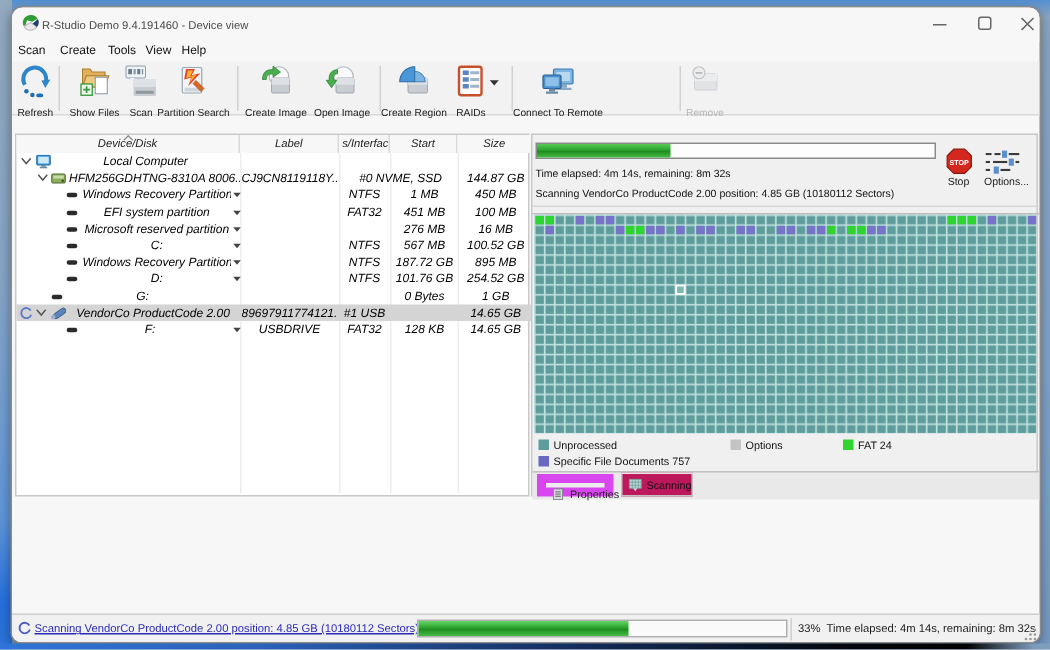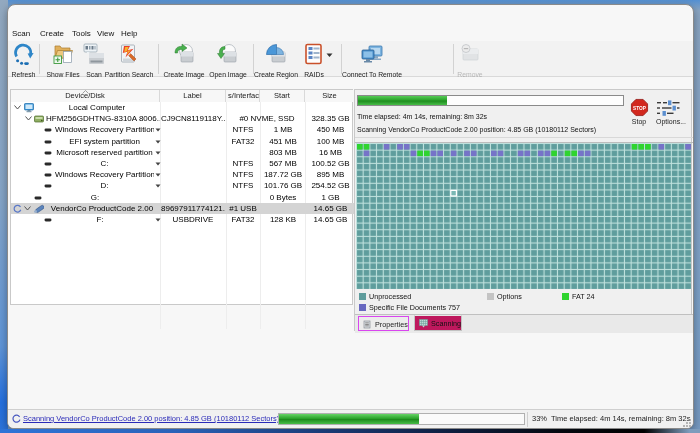--- a/index.html
+++ b/index.html
@@ -26,38 +26,55 @@
 #menubar span { position:absolute; top:1px; }
 
 #toolbar { position:absolute; left:0; top:36px; width:100%; height:36px; background:#f2f2f2; border-bottom:1px solid #d9d9d9; }
 .tbtn { position:absolute; top:2px; text-align:center; }
 .tbtn .lbl { font-size:6.8px; color:#222; margin-top:1px; white-space:nowrap; }
 .tsep { position:absolute; top:3px; width:1px; height:30px; background:#d2d2d2; }
 
 #tabbar { position:absolute; left:0; top:72px; width:100%; height:12px; background:#ececec; border-bottom:1px solid #cfcfcf; }
 #devtab { position:absolute; left:3px; top:0px; width:59px; height:12px; background:#f9f9f9; border:1px solid #c5c5c5; border-bottom:none; font-size:7.5px; color:#222; }
 
-#leftpanel { position:absolute; left:2px; top:84px; width:343px; height:216px; background:#fff; border:1px solid #c9c9c9; }
+#leftpanel { position:absolute; left:2px; top:84px; width:343px; height:242px; background:#fff; border:1px solid #c9c9c9;font-style:italic; }
 #rightpanel { position:absolute; left:346px; top:84px; width:338px; height:242px; background:#f0f0f0; border:1px solid #c9c9c9; }
 
 .hdrcell { position:absolute; top:0; height:12px; border-right:1px solid #d9d9d9; font-size:7.5px; color:#222; text-align:center; line-height:12px; background:#f7f7f7; }
 .trow { position:absolute; left:0; width:343px; height:11.3px; font-size:8px; color:#000; }
 .trow .cell { position:absolute; top:0; height:11.3px; line-height:11.3px; white-space:nowrap; overflow:hidden;text-align:center; }
 
 #log { position:absolute; left:2px; top:326px; width:682px; height:78px; background:#fff; border:1px solid #c9c9c9; }
 #loghdr { position:absolute; left:0; top:0; width:100%; height:11px; background:linear-gradient(180deg,#e8e8e8,#cfcfcf); border-bottom:1px solid #bdbdbd; font-size:7px; color:#222; }
 .logcol { position:absolute; top:12px; height:13px; font-size:7.5px; color:#222; text-align:center; line-height:13px; border-right:1px solid #e4e4e4; }
 
 #statusbar { position:absolute; left:0; top:404px; width:687px; height:21px; background:#f1f1f1; border-top:1px solid #cfcfcf; font-size:7.5px; }
 </style>
 </head>
 <body>
 <div class="abs" style="left:0;top:0;width:8px;height:433px;background:linear-gradient(180deg,#93a9c0,#85a5c8 45%,#5f95d8 80%,#2470e0 93%,#2e74d8)"></div>
 <div id="win">
 
+  <div id="titlebar">
+    <svg class="abs" style="left:6px;top:4px" width="13" height="13" viewBox="0 0 13 13">
+      <path d="M1.5 8 C0.5 4.5 2.5 1.5 6 1 C8.5 0.7 10.5 2 11 3.5 L7.5 5.5 L4 4.5 L3 8 Z" fill="#2f9e34"></path>
+      <path d="M11.2 3.6 C12.3 5.2 12 8 10 9.5 L7 7.5 Z" fill="#1c3f6e"></path>
+      <path d="M2 8.5 L6.5 6 L10.5 9 C9 11.3 5.5 11.8 3.3 10.3 Z" fill="#e8e8e8" stroke="#9a9a9a" stroke-width="0.5"></path>
+    </svg>
+    <div id="title-text">R-Studio Demo 9.4.191460 - Device view</div>
+    <div class="winbtn" style="left:604px;"><svg width="29" height="22">
+          <rect x="10" y="11" width="9" height="1" fill="#666"></rect>
+        </svg></div>
+    <div class="winbtn" style="left:634px;"><svg width="29" height="22">
+          <rect x="10.5" y="6.5" width="8" height="8" fill="none" stroke="#666" stroke-width="1" rx="1.5"></rect>
+        </svg></div>
+    <div class="winbtn" style="left:663px;"><svg width="29" height="22">
+          <path d="M10 7 L18 15 M18 7 L10 15" stroke="#666" stroke-width="1.1"></path>
+        </svg></div>
+  </div>
 
   <div id="menubar">
     <span style="left:4px">Scan</span>
     <span style="left:32px">Create</span>
     <span style="left:64px">Tools</span>
     <span style="left:89px">View</span>
     <span style="left:113px">Help</span>
   </div>
 
   <div id="toolbar">
@@ -217,21 +234,21 @@
           <path d="M0.5 0.5 L3.5 4 L6.5 0.5" fill="none" stroke="#555" stroke-width="1"></path>
         </svg>
       <svg class="abs" style="left:23px;top:2px" width="10" height="8" viewBox="0 0 10 8">
           <rect x="0.5" y="1" width="9" height="6" rx="1" fill="#8fae62" stroke="#4a6a2a" stroke-width="0.7"></rect>
           <rect x="1.5" y="2" width="7" height="2" fill="#c8dca8"></rect>
           <circle cx="7.8" cy="5.5" r="0.8" fill="#3a501c"></circle>
         </svg>
       <div class="cell" style="left:35px;width:114px">HFM256GDHTNG-8310A 8006...</div>
       <div class="cell" style="left:150px;width:64px">CJ9CN8119118Y...</div>
       <div class="cell" style="left:216px;width:80px">#0 NVME, SSD</div>
-      <div class="cell" style="left:296px;width:47px">328.35 GB</div>
+      <div class="cell" style="left:296px;width:47px">144.87 GB</div>
     </div>
     <div class="trow" style="top:34.4px">
       <svg class="abs" style="left:33px;top:4px" width="8" height="4">
           <rect x="0.5" y="0.5" width="7" height="3" rx="1.4" fill="#2a2a2a"></rect>
         </svg>
       <div class="cell" style="left:44px;width:99px">Windows Recovery Partition</div>
       <svg class="abs" style="left:144px;top:4px" width="6" height="4">
           <path d="M0.5 0.5 L5.5 0.5 L3 3.5 Z" fill="#444"></path>
         </svg>
       <div class="cell" style="left:216px;width:32px">NTFS</div>
@@ -251,21 +268,21 @@
       <div class="cell" style="left:296px;width:47px">100 MB</div>
     </div>
     <div class="trow" style="top:56.8px">
       <svg class="abs" style="left:33px;top:4px" width="8" height="4">
           <rect x="0.5" y="0.5" width="7" height="3" rx="1.4" fill="#2a2a2a"></rect>
         </svg>
       <div class="cell" style="left:44px;width:99px">Microsoft reserved partition</div>
       <svg class="abs" style="left:144px;top:4px" width="6" height="4">
           <path d="M0.5 0.5 L5.5 0.5 L3 3.5 Z" fill="#444"></path>
         </svg>
-      <div class="cell" style="left:250px;width:44px">803 MB</div>
+      <div class="cell" style="left:250px;width:44px">276 MB</div>
       <div class="cell" style="left:296px;width:47px">16 MB</div>
     </div>
     <div class="trow" style="top:68px">
       <svg class="abs" style="left:33px;top:4px" width="8" height="4">
           <rect x="0.5" y="0.5" width="7" height="3" rx="1.4" fill="#2a2a2a"></rect>
         </svg>
       <div class="cell" style="left:44px;width:99px">C:</div>
       <svg class="abs" style="left:144px;top:4px" width="6" height="4">
           <path d="M0.5 0.5 L5.5 0.5 L3 3.5 Z" fill="#444"></path>
         </svg>
@@ -405,21 +422,21 @@
     </svg>
     <div class="abs" style="left:4px;top:203px;width:7px;height:7px;background:#5f9d9d"></div>
     <div class="abs" style="left:14px;top:202px;font-size:7.2px;color:#111">Unprocessed</div>
     <div class="abs" style="left:132px;top:203px;width:7px;height:7px;background:#c4c4c4"></div>
     <div class="abs" style="left:142px;top:202px;font-size:7.2px;color:#111">Options</div>
     <div class="abs" style="left:207px;top:203px;width:7px;height:7px;background:#2fd42f"></div>
     <div class="abs" style="left:217px;top:202px;font-size:7.2px;color:#111">FAT 24</div>
     <div class="abs" style="left:4px;top:214px;width:7px;height:7px;background:#6868c0"></div>
     <div class="abs" style="left:14px;top:213px;font-size:7.2px;color:#111">Specific File Documents 757</div>
     <div class="abs" style="left:0;top:224px;width:338px;height:19px;background:#e9e9e9;border-top:1px solid #c0c0c0">
-      <div class="abs" style="left:3px;top:1px;width:51px;height:15px;background:#ececec;border:1px solid #d946ef;font-size:7.2px;color:#222">
+      <div class="abs" style="left:3px;top:1px;width:51px;height:15px;background:#ececec;border:6px solid #d946ef;font-size:7.2px;color:#222">
         <svg class="abs" style="left:4px;top:3px" width="9" height="9" viewBox="0 0 9 9">
             <rect x="1" y="1" width="6" height="7" fill="#d8dce0" stroke="#8a8f96" stroke-width="0.7"></rect>
             <rect x="2.2" y="2.5" width="3.6" height="0.8" fill="#777"></rect>
             <rect x="2.2" y="4" width="3.6" height="0.8" fill="#777"></rect>
             <rect x="2.2" y="5.5" width="3.6" height="0.8" fill="#777"></rect>
           </svg>
         <span class="abs" style="left:16px;top:3px">Properties</span>
       </div>
       <div class="abs" style="left:59px;top:0px;width:48px;height:16px;background:#be185d;border:1px solid #c2c2c2;border-top:1px solid #e8e8e8;font-size:7.2px;color:#111">
         <svg class="abs" style="left:4px;top:3px" width="9" height="9" viewBox="0 0 9 9">

